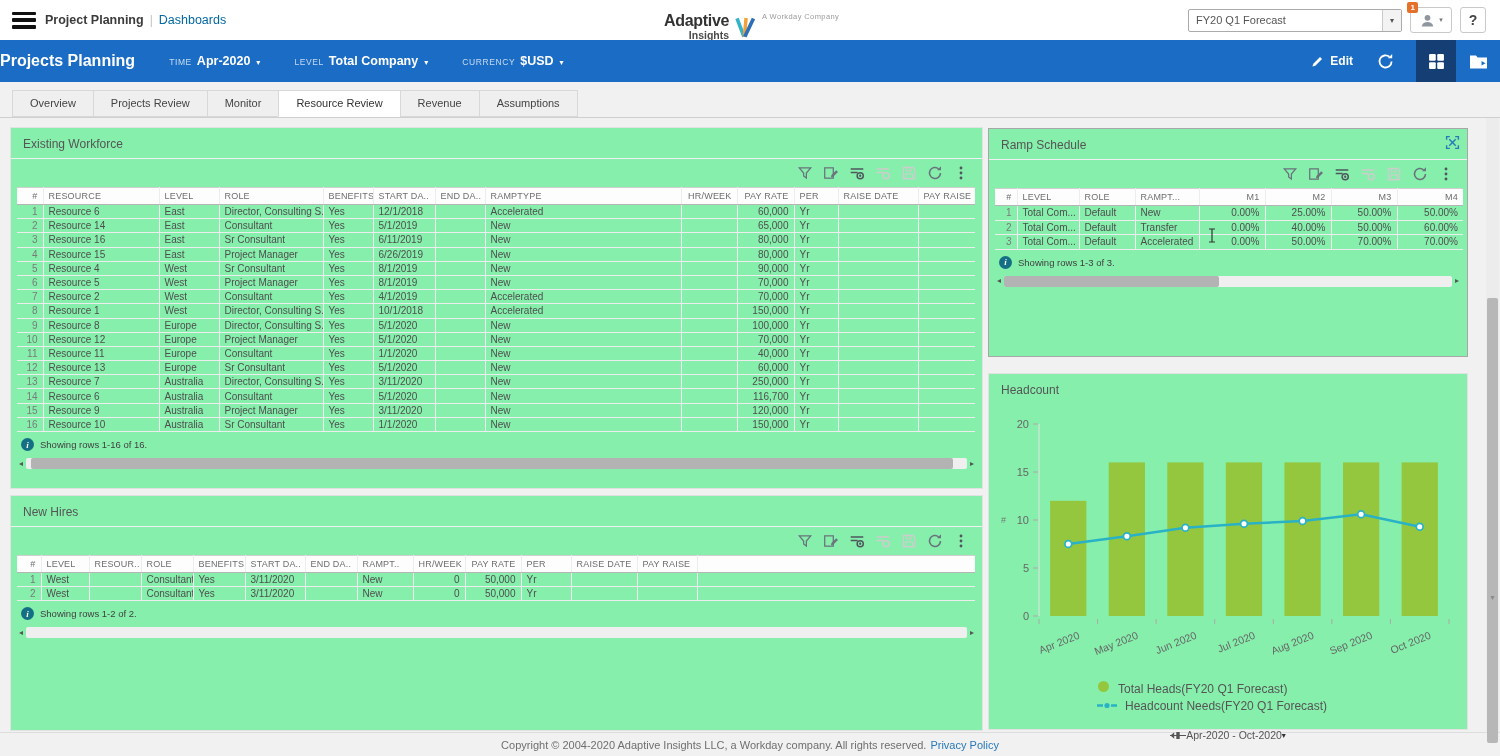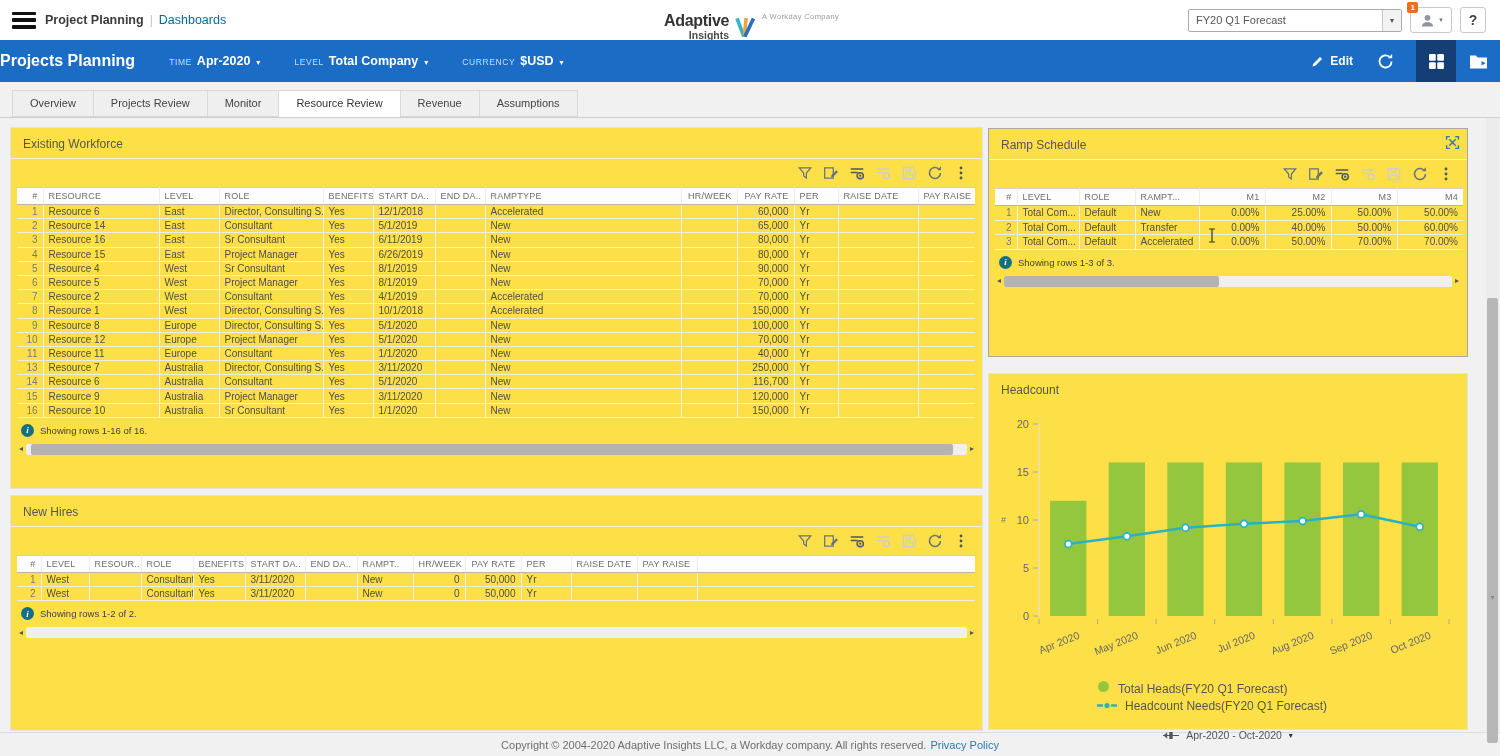--- a/index.html
+++ b/index.html
@@ -42,21 +42,21 @@
   .folderbtn { width:44px; height:42px; display:flex; align-items:center; justify-content:center; cursor:pointer; }
 
   
   .tabstrip { background:#f1f1f1; padding:8px 0 0 12px; border-bottom:1px solid #cfcfcf; display:flex; height:36px; }
   .tab { font-size:11px; color:#444; padding:6px 17px 7px; background:#efefef; border:1px solid #d8d8d8; margin-left:-1px; cursor:pointer; white-space:nowrap; }
   .tab:first-child { margin-left:0; }
   .tab.active { background:#fff; border-bottom:1px solid #fff; color:#333; }
 
   
   .content { position:relative; height:614px; background:#f1f1f1; }
-  .panel { position:absolute; background:#fde047; border:1px solid #e2e2e2; }
+  .panel { position:absolute; background:#86efac; border:1px solid #e2e2e2; }
   #ew-panel   { left:10px;  top:9px;   width:973px; height:362px; }
   #nh-panel   { left:10px;  top:377px; width:973px; height:236px; }
   #ramp-panel { left:988px; top:10px;  width:480px; height:229px; border-color:#a7a7a7; }
   #hc-panel   { left:988px; top:255px; width:480px; height:357px; }
   .panel-title { font-size:12px; color:#555; padding:9px 12px 7px; border-bottom:1px solid #f1f1f1; }
   .toolbar { display:flex; justify-content:flex-end; align-items:center; gap:10px; padding:6px 13px 4px; }
   .tb { width:16px; height:16px; color:#6a737c; cursor:pointer; display:inline-flex; }
   .tb svg { width:100%; height:100%; }
   .tb.dim { color:#cdcdcd; }
   .tb.dark { color:#4f565e; }
@@ -83,21 +83,21 @@
   .hs-track { flex:1; height:11px; background:#efefef; border-radius:2px; position:relative; }
   .hs-thumb { position:absolute; top:0; height:11px; background:#b3b3b3; border-radius:2px; cursor:grab; }
 
   
   .chart-wrap { padding:2px 0 0 2px; }
   .tick { font-size:11px; fill:#666; font-family:"Liberation Sans",sans-serif; }
   .xlab { font-size:10.5px; fill:#666; font-family:"Liberation Sans",sans-serif; }
   .ylab { font-size:9px; fill:#777; font-family:"Liberation Sans",sans-serif; }
   .legend { margin:2px 0 0 108px; }
   .legend-row { display:flex; align-items:center; gap:8px; font-size:12px; color:#555; line-height:17px; }
-  .range-row { display:flex; align-items:center; justify-content:center; gap:7px; margin-top:14px;
+  .range-row { display:flex; align-items:center; justify-content:center; margin-top:14px;
                font-size:10.5px; color:#555; cursor:pointer; }
   .range-caret { font-size:8px; color:#333; }
 
   
   .vscroll { position:absolute; right:1px; top:0; width:13px; height:614px; background:#ececec; }
   .vs-thumb { position:absolute; left:1px; top:180px; width:11px; height:445px; background:#b7b7b7; border-radius:2px; cursor:grab; }
   .vs-arrow { position:absolute; bottom:130px; left:0; width:13px; text-align:center; font-size:8px; color:#8a8a8a; }
   .footer { height:24px; background:#f1f1f1; border-top:1px solid #ddd; display:flex; align-items:center; justify-content:center;
             font-size:11px; color:#6f6f6f; gap:4px; }
   .footer a { color:#2879b9; text-decoration:none; cursor:pointer; }
@@ -440,20 +440,35 @@
             <td class="col-num">11</td>
             <td>Resource 11</td>
             <td>Europe</td>
             <td>Consultant</td>
             <td>Yes</td>
             <td>1/1/2020</td>
             <td></td>
             <td>New</td>
             <td class="col-right"></td>
             <td class="col-right">40,000</td>
+            <td>Yr</td>
+            <td></td>
+            <td></td>
+          </tr>
+          <tr>
+            <td class="col-num">12</td>
+            <td>Resource 13</td>
+            <td>Europe</td>
+            <td>Sr Consultant</td>
+            <td>Yes</td>
+            <td>5/1/2020</td>
+            <td></td>
+            <td>New</td>
+            <td class="col-right"></td>
+            <td class="col-right">60,000</td>
             <td>Yr</td>
             <td></td>
             <td></td>
           </tr>
           <tr>
             <td class="col-num">13</td>
             <td>Resource 7</td>
             <td>Australia</td>
             <td>Director, Consulting S..</td>
             <td>Yes</td>

